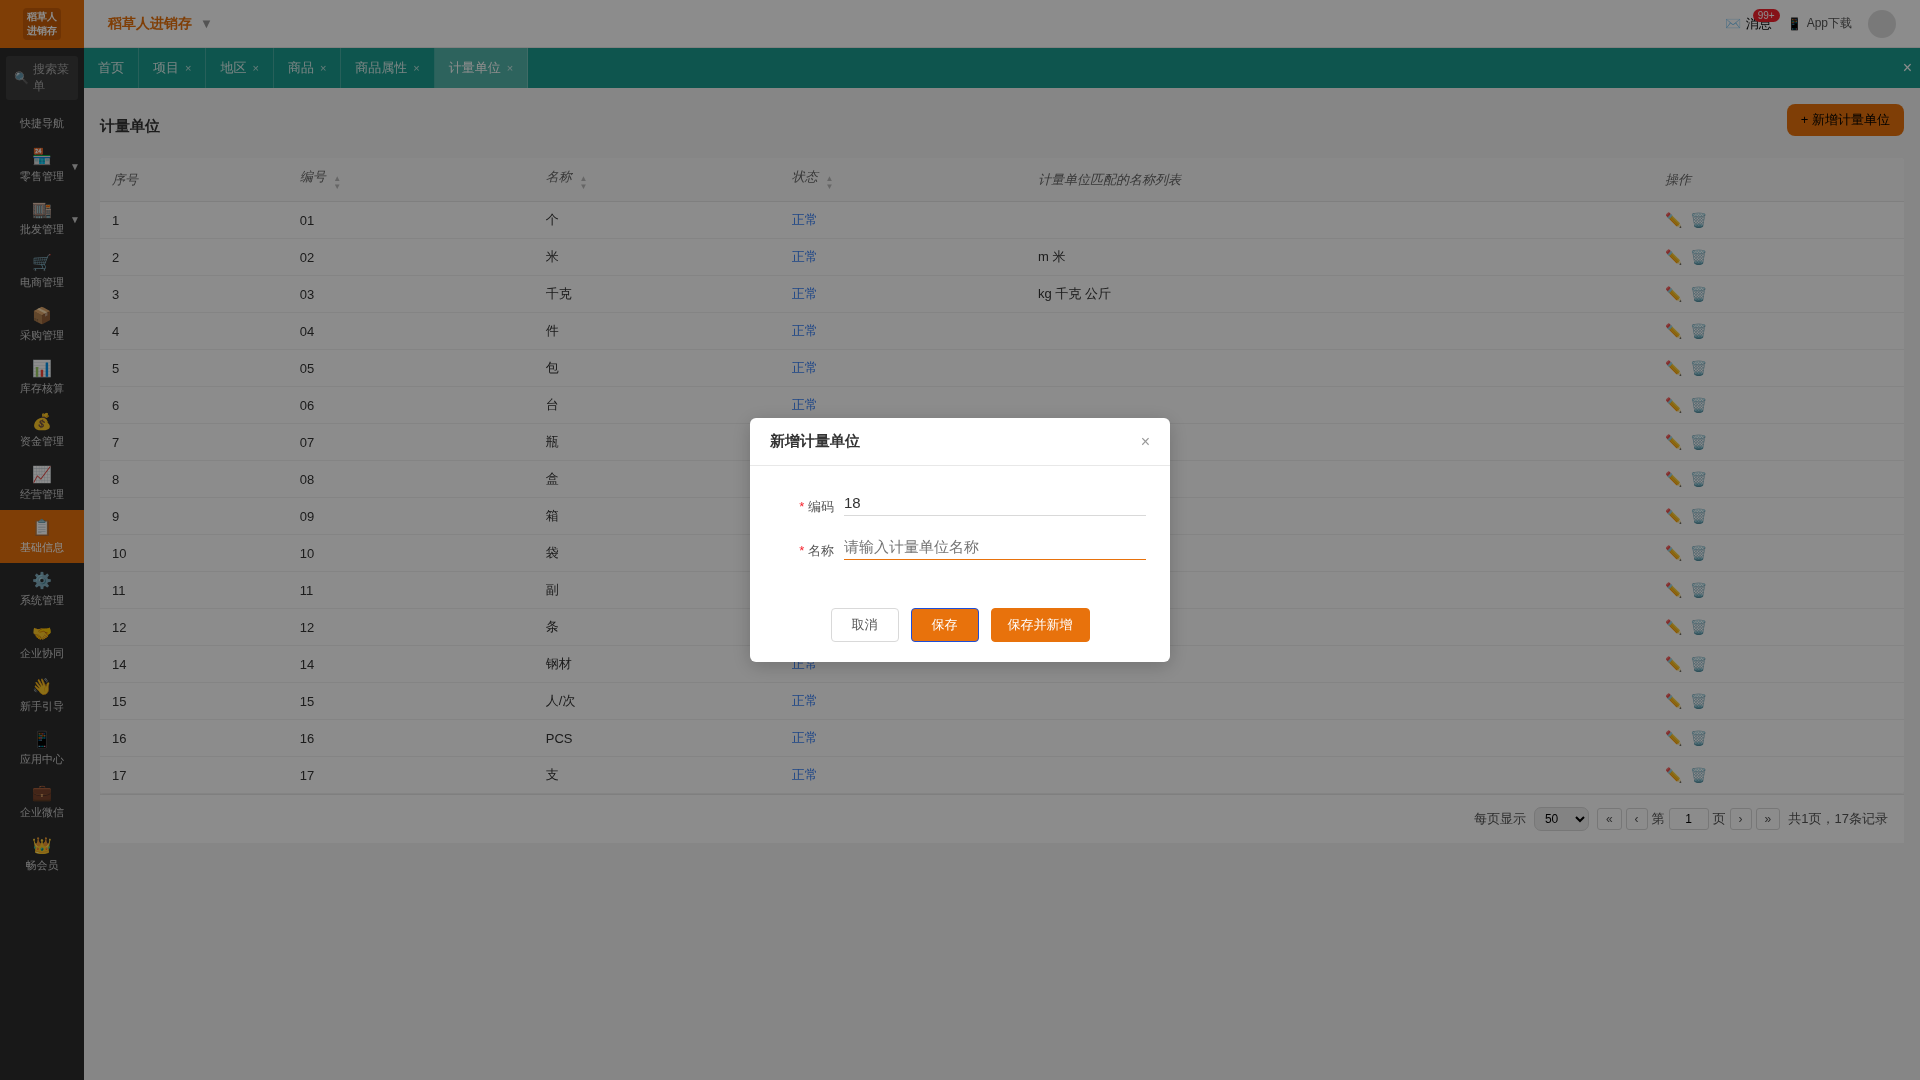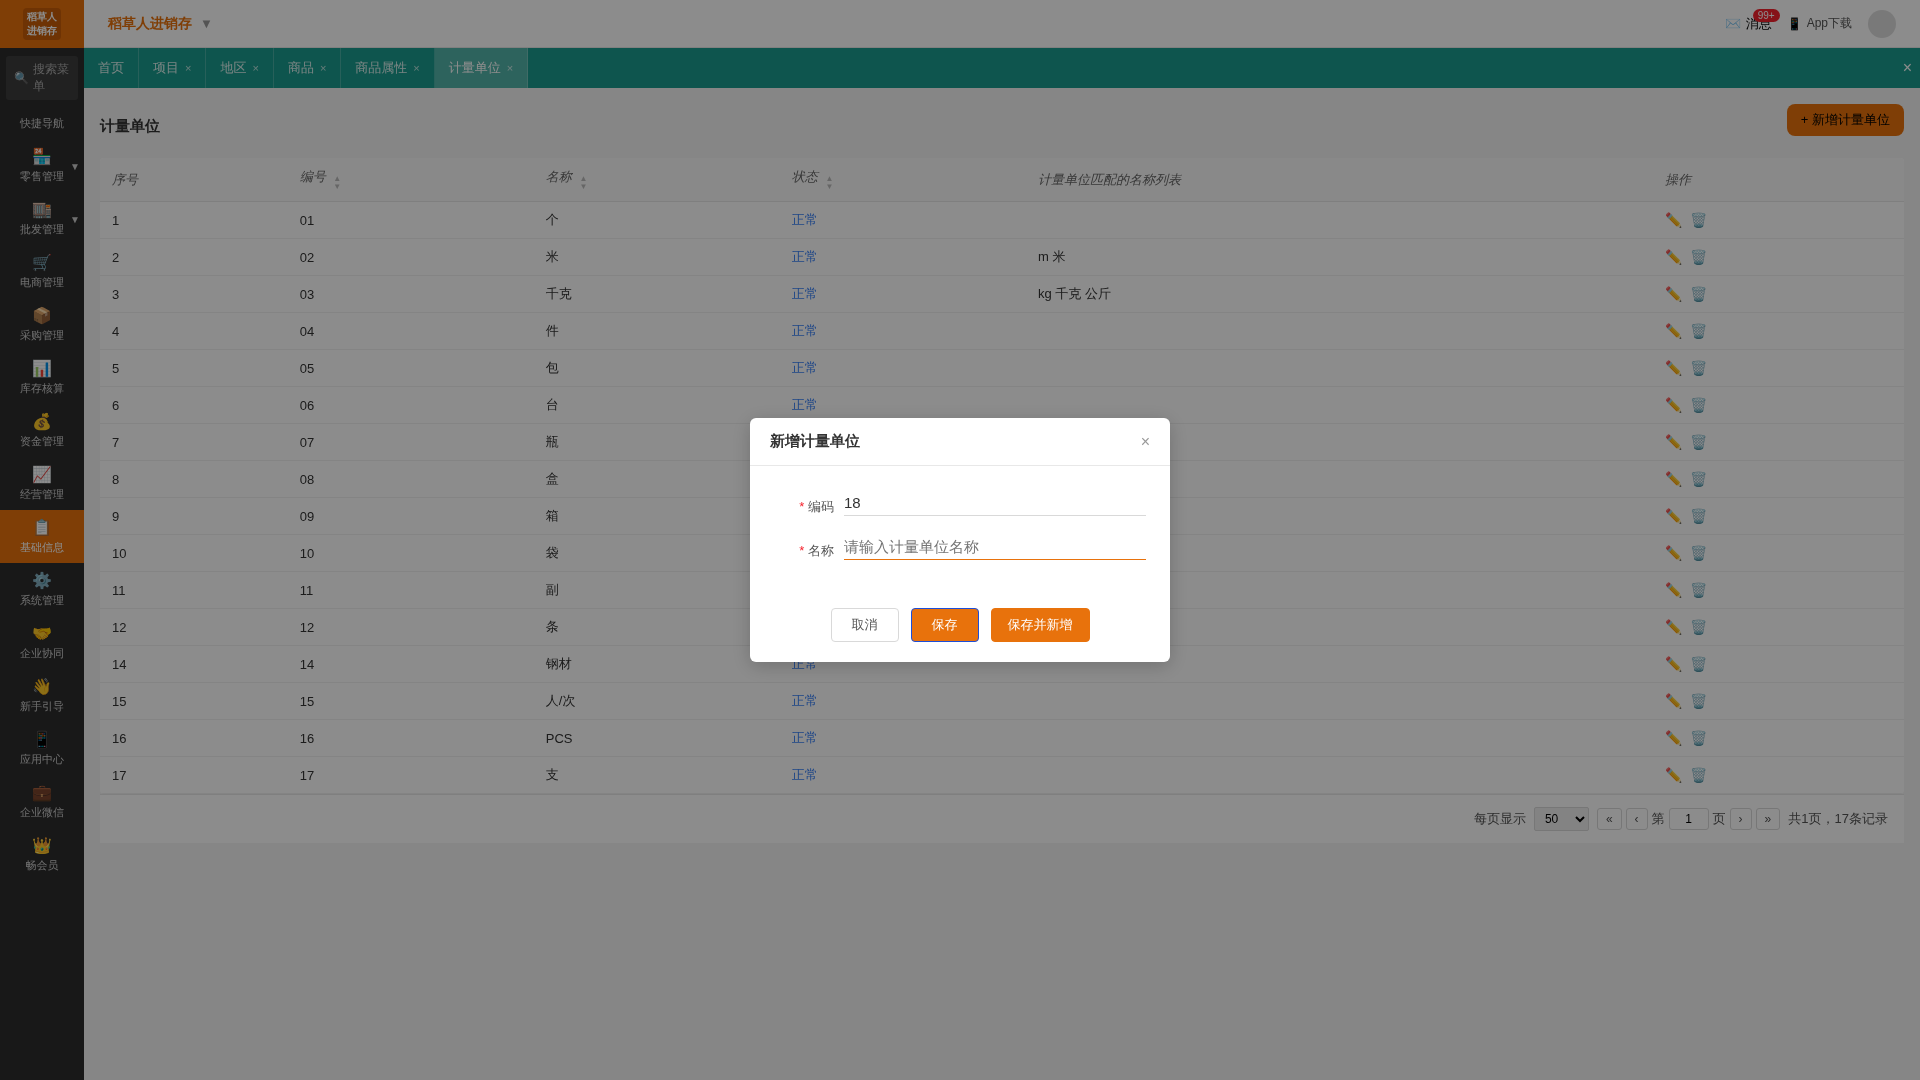--- a/index.html
+++ b/index.html
@@ -47,21 +47,21 @@
     th { padding: 10px 12px; text-align: left; color: #666; font-weight: normal; border-bottom: 1px solid #e8e8e8; font-size: 13px; white-space: nowrap; font-style: italic; }
     th .sort-icons { display: inline-flex; flex-direction: column; margin-left: 4px; line-height: 1; }
     th .sort-icons span { font-size: 8px; color: #bbb; }
     td { padding: 9px 12px; border-bottom: 1px solid #f0f0f0; color: #333; font-size: 13px; }
     .status-normal { color: #3b82f6; }
     .action-btns { display: flex; gap: 8px; }
     .action-btn { color: #999; cursor: pointer; font-size: 14px; }
 
     
     .pagination { display: flex; align-items: center; justify-content: flex-end; padding: 12px 16px; background: white; border-top: 1px solid #e8e8e8; gap: 8px; font-size: 13px; color: #555; }
-    .pagination select { border: 1px solid #d9d9d9; border-radius: 2px; padding: 3px 6px; font-size: 12px; }
+    .pagination select { border: 1px solid #d9d9d9; border-radius: 7px; padding: 3px 6px; font-size: 12px; }
     .pagination-nav { display: flex; align-items: center; gap: 4px; }
     .page-btn { border: 1px solid #d9d9d9; background: white; padding: 3px 8px; border-radius: 3px; cursor: pointer; font-size: 12px; color: #555; }
     .page-input { border: 1px solid #d9d9d9; border-radius: 3px; padding: 3px 6px; width: 40px; text-align: center; font-size: 12px; }
 
     
     .modal-overlay { position: fixed; top: 0; left: 0; width: 1920px; height: 1080px; background: rgba(0,0,0,0.45); display: flex; align-items: center; justify-content: center; z-index: 1000; }
     .modal { background: white; border-radius: 6px; width: 420px; padding: 0; box-shadow: 0 4px 20px rgba(0,0,0,0.2); }
     .modal-header { display: flex; align-items: center; justify-content: space-between; padding: 14px 20px; border-bottom: 1px solid #e8e8e8; }
     .modal-title { font-size: 15px; color: #333; font-weight: bold; }
     .modal-close { cursor: pointer; color: #999; font-size: 16px; background: none; border: none; }

